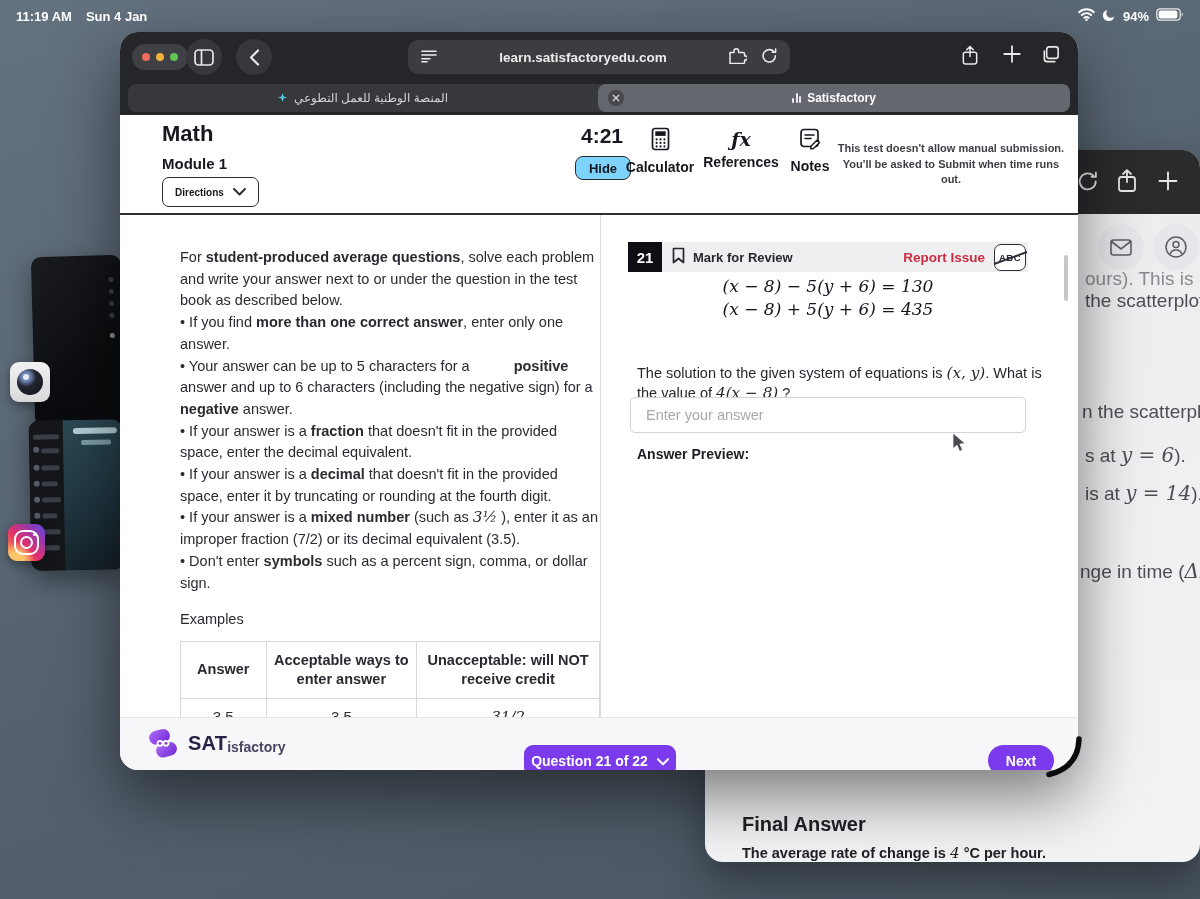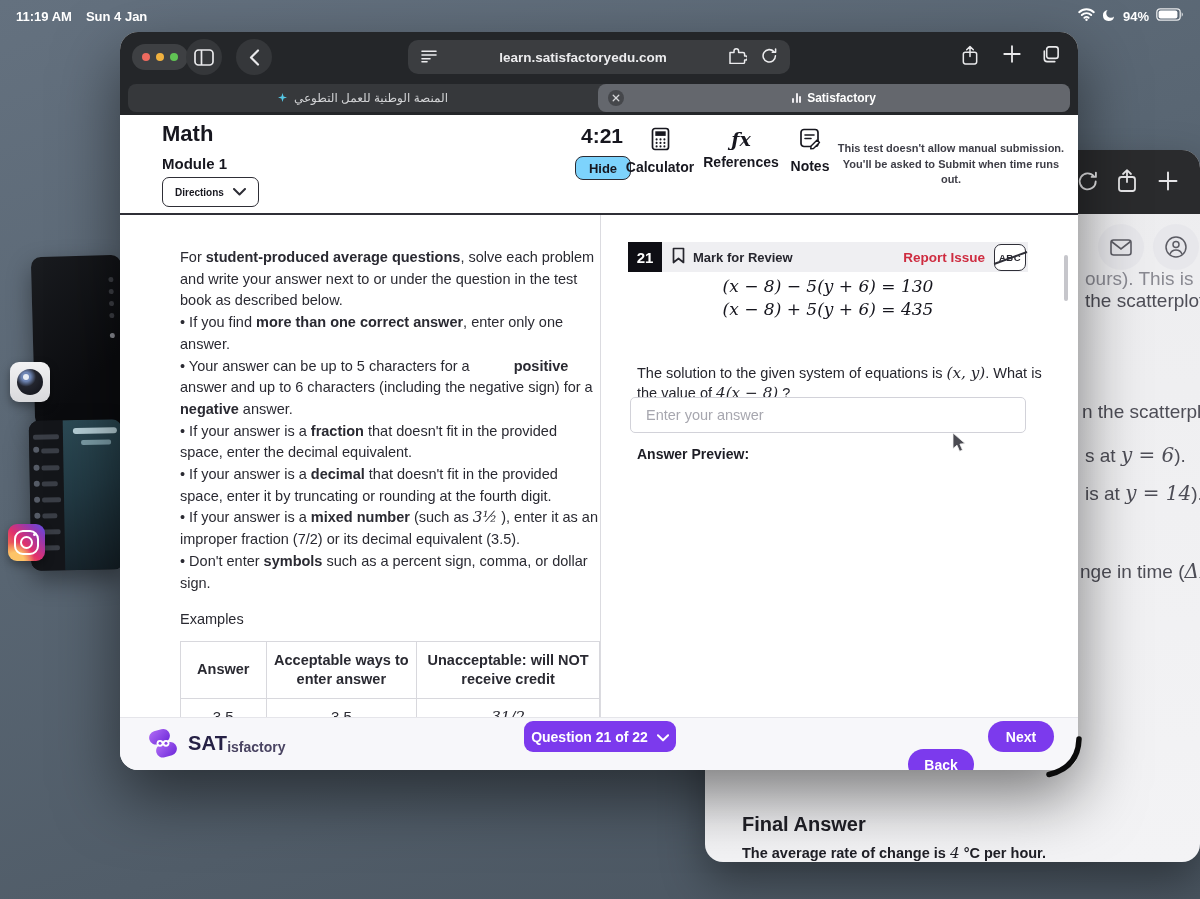--- a/index.html
+++ b/index.html
@@ -129,21 +129,21 @@
   #answer-input::placeholder{color:#a7a7af;}
   #preview-label{position:absolute;left:9px;top:231px;font-size:14px;font-weight:800;color:#1d1d25;}
   #qscroll{position:absolute;left:436px;top:40px;width:4px;height:46px;background:#c6c6cb;border-radius:2px;}
   .mseg{font-family:"DejaVu Serif",serif;font-style:italic;font-size:1.05em;}
   
   #mfooter{position:absolute;left:0;right:0;bottom:0;height:52px;background:#f7f7fa;border-top:1px solid #e5e5ea;}
   #brand{position:absolute;left:26px;top:10px;display:flex;align-items:center;gap:8px;}
   #brand .t{display:flex;align-items:flex-end;}
   #brand-bold{font-size:20px;font-weight:800;color:#262145;letter-spacing:.2px;}
   #brand-rest{font-size:14px;font-weight:600;color:#4a4462;}
-  .pbtn{position:absolute;top:3px;height:31px;background:#7c3aed;color:#fff;border:none;
+  .pbtn{position:absolute;top:27px;height:31px;background:#7c3aed;color:#fff;border:none;
     display:flex;align-items:center;justify-content:center;font-size:14px;font-weight:700;
     font-family:"Liberation Sans",sans-serif;}
   #qnav-btn{left:404px;width:152px;border-radius:9px;gap:9px;}
   #back-btn{left:788px;width:66px;border-radius:16px;margin-top:28px;}
   #next-btn{left:868px;width:66px;border-radius:16px;}
   
   #overlay{position:absolute;left:0;top:0;z-index:5;pointer-events:none;}
 </style>
 </head>
 <body>

